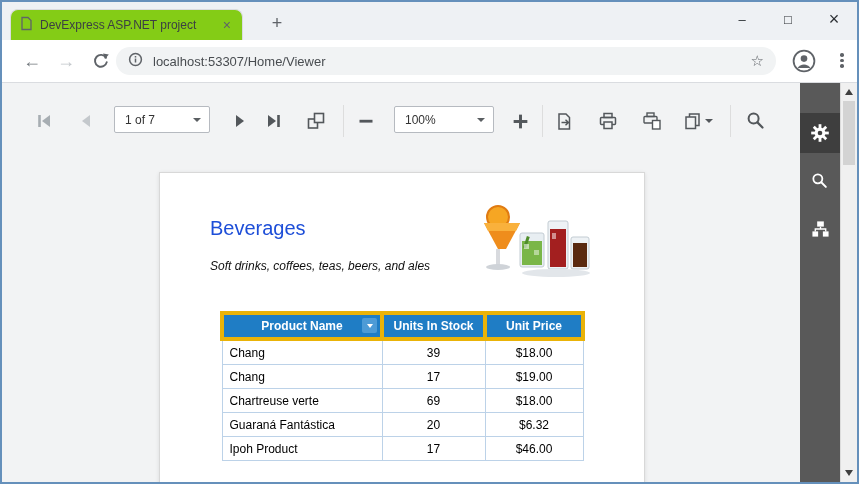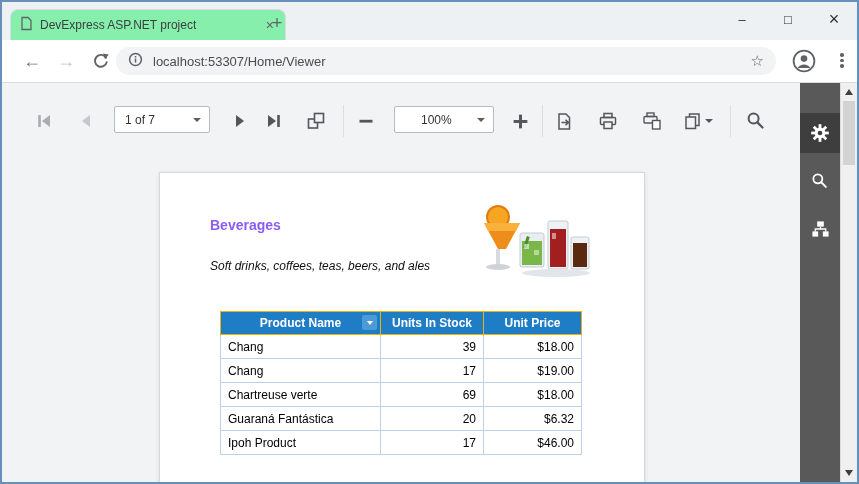--- a/index.html
+++ b/index.html
@@ -1,21 +1,21 @@
 <!DOCTYPE html>
 <html><head>
 <meta charset="utf-8">
 <style>
   html,body{margin:0;padding:0;background:#fff;}
   .window{position:relative;width:859px;height:484px;border:2px solid #6590bb;box-sizing:border-box;
           background:#fff;font-family:"Liberation Sans",sans-serif;overflow:hidden;}
 
   
   .tabstrip{position:absolute;left:0;top:0;right:0;height:38px;background:#eef1f4;}
-  .tab{position:absolute;left:8px;top:7px;width:276px;height:31px;background:#86efac;border:1px solid #dadce0;
+  .tab{position:absolute;left:8px;top:7px;width:233px;height:31px;background:#84cc16;border:1px solid #dadce0;
        border-bottom:none;border-radius:8px 8px 0 0;display:flex;align-items:center;padding:0 8px;box-sizing:border-box;}
   .tab-title{font-size:12px;color:#3c4043;margin-left:7px;flex:1;white-space:nowrap;overflow:hidden;}
   .tab-close{font-size:14px;color:#5f6368;padding:0 3px;cursor:pointer;}
   .newtab{position:absolute;left:262px;top:9px;width:26px;height:26px;text-align:center;line-height:25px;
           font-size:18px;color:#5f6368;cursor:pointer;}
   .wincontrols{position:absolute;right:0;top:0;height:36px;display:flex;}
   .wc{width:46px;height:34px;display:flex;align-items:center;justify-content:center;font-size:13px;color:#2b2f33;cursor:pointer;}
   .wc-close{font-size:18px;}
 
   
@@ -37,37 +37,37 @@
   .viewer{position:absolute;top:81px;left:0;right:0;bottom:0;background:#f2f3f4;overflow:hidden;}
 
   .tb{position:absolute;top:24px;width:28px;height:28px;display:flex;align-items:center;justify-content:center;cursor:pointer;}
   .sep{position:absolute;top:22px;width:1px;height:32px;background:#dddddd;}
 
   .select{position:absolute;top:23px;height:27px;background:#fff;border:1px solid #b6bac0;border-radius:2px;
           font-size:12px;color:#333;display:flex;align-items:center;box-sizing:border-box;cursor:pointer;gap:11px;}
   .select .caret{margin-left:auto;margin-right:8px;width:0;height:0;border-left:4px solid transparent;
                  border-right:4px solid transparent;border-top:4.5px solid #5a5e62;}
   .page-select{left:112px;width:96px;padding-left:10px;}
-  .zoom-select{left:392px;width:100px;padding-left:26px;}
+  .zoom-select{left:392px;width:100px;padding-left:10px;}
   .dd-caret{width:0;height:0;border-left:4px solid transparent;border-right:4px solid transparent;
             border-top:4.5px solid #53575b;margin-left:3px;}
 
   
   .report-page{position:absolute;left:157px;top:89px;width:484px;height:520px;background:#fff;
                border:1px solid #d8d8d8;box-shadow:0 1px 4px rgba(0,0,0,.10);}
-  .report-title{position:absolute;left:50px;top:44px;font-size:14px;font-weight:bold;color:#8b5cf6;}
+  .report-title{position:absolute;left:50px;top:44px;font-size:20px;font-weight:normal;color:#1d4ed8;}
   .report-subtitle{position:absolute;left:50px;top:86px;font-size:12px;font-style:italic;color:#101010;}
   .bev-img{position:absolute;left:316px;top:22px;width:118px;height:102px;}
 
   table.report-table{position:absolute;left:60px;top:138px;border-collapse:collapse;font-size:12px;color:#000;table-layout:fixed;}
-  .report-table th{background:#1f7dc5;color:#fff;font-weight:bold;height:22px;border:1px solid #eab308;
+  .report-table th{background:#1f7dc5;color:#fff;font-weight:bold;height:22px;border:4px solid #eab308;
                    text-align:center;position:relative;padding:0;}
   .report-table td{border:1px solid #bcd2e8;height:23px;padding:0 7px;background:#fff;}
   .col-name{width:160px;} .col-stock{width:103px;} .col-price{width:98px;}
-  .c-name{text-align:left;} .c-num{text-align:right;}
+  .c-name{text-align:left;} .c-num{text-align:center;}
   .sort-btn{position:absolute;right:3px;top:3px;width:15px;height:15px;background:#4d9bd6;border-radius:2px;
             display:flex;align-items:center;justify-content:center;cursor:pointer;}
   .sort-btn .caret{width:0;height:0;border-left:3.5px solid transparent;border-right:3.5px solid transparent;
                    border-top:4.5px solid #fff;}
 
   
   .side-panel{position:absolute;top:0;bottom:0;right:17px;width:40px;background:#595959;}
   .side-item{width:40px;height:40px;display:flex;align-items:center;justify-content:center;cursor:pointer;}
   .side-item.first{margin-top:30px;}
   .side-item.active{background:#3e3e3e;}

